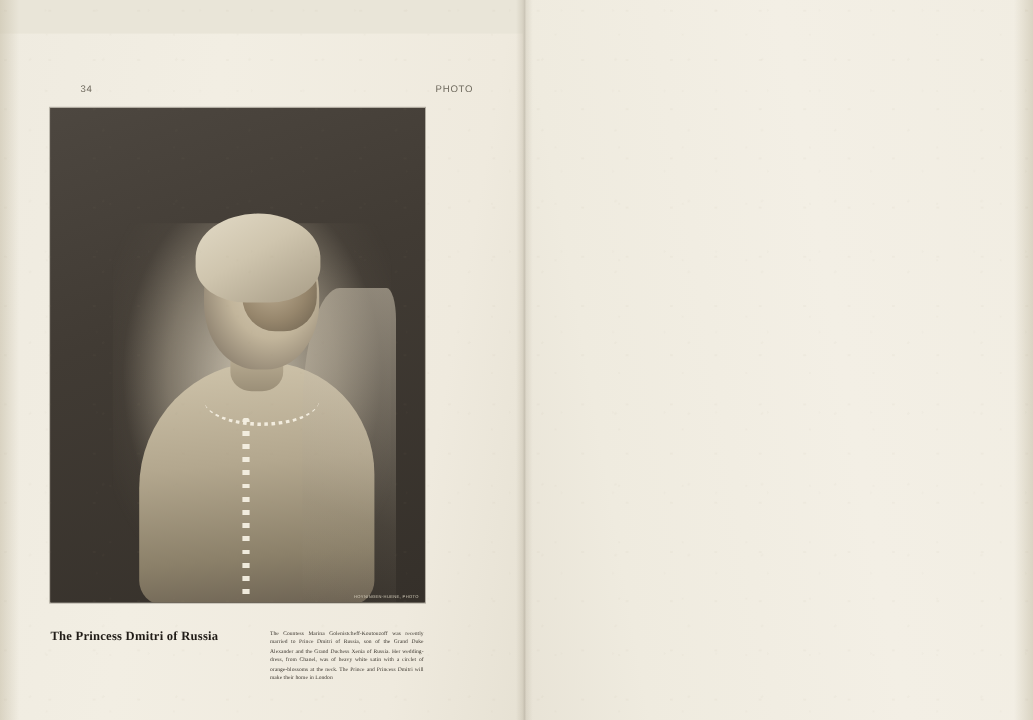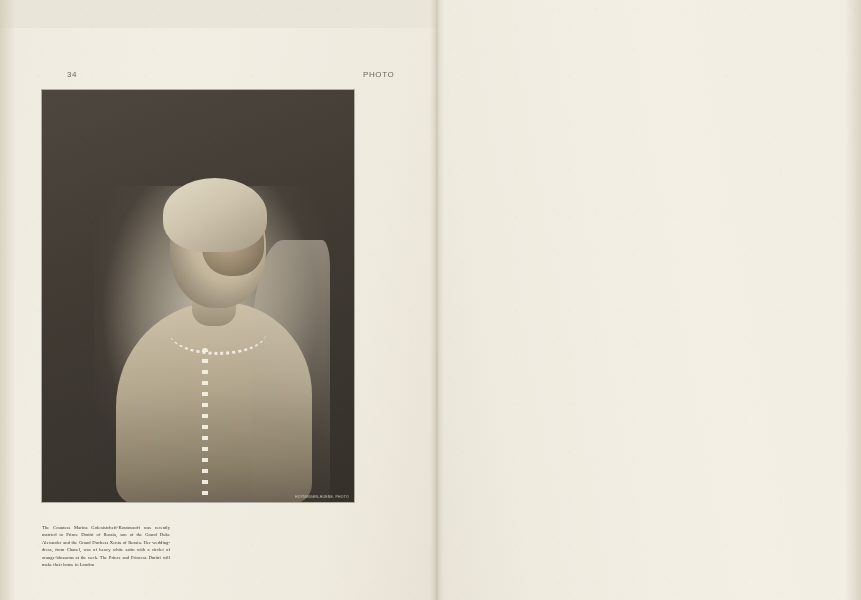--- a/index.html
+++ b/index.html
@@ -141,20 +141,21 @@
         <div class="ph-head"></div>
         <div class="ph-hair"></div>
         <div class="ph-cap"></div>
         <div class="ph-pearls"></div>
         <div class="ph-buttons"></div>
       </div>
       <div class="ph-credit">HOYNINGEN-HUENE, PHOTO</div>
     </div>
 
     <div class="cap-wrap">
+      <div class="cap-title">The Princess Dmitri of Russia</div>
       <div class="cap-body">The Countess Marina Golenistcheff-Koutouzoff was recently married to Prince Dmitri of Russia, son of the Grand Duke Alexander and the Grand Duchess Xenia of Russia. Her wedding-dress, from Chanel, was of heavy white satin with a circlet of orange-blossoms at the neck. The Prince and Princess Dmitri will make their home in London</div>
     </div>
   </div>
 
   <div class="page page-right">
 
     
     
 
     

